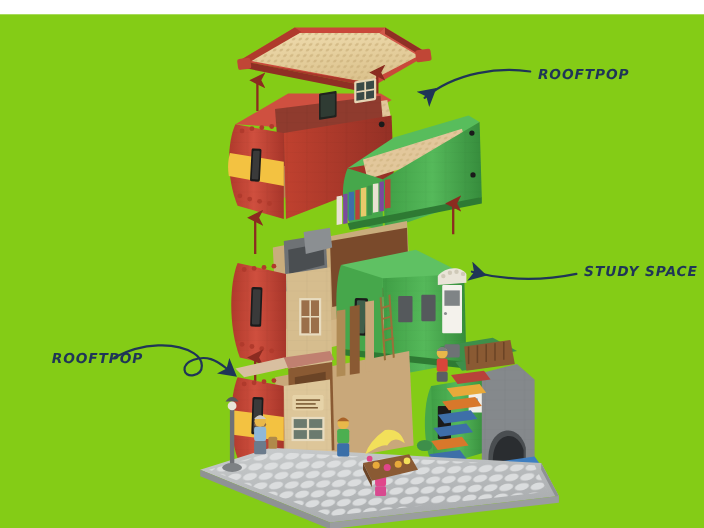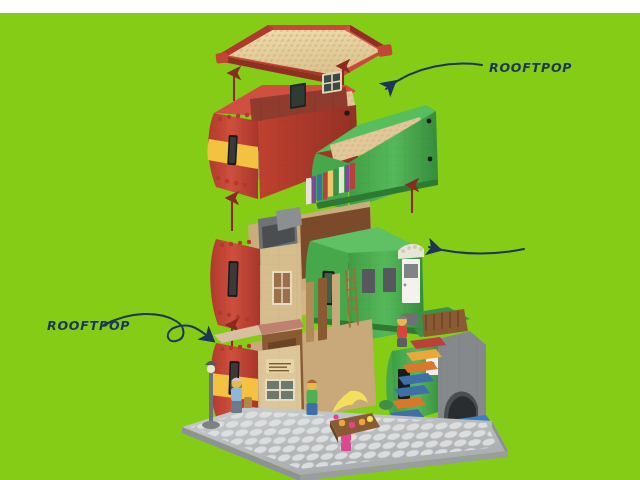--- a/index.html
+++ b/index.html
@@ -442,16 +442,17 @@
     <path d="M524,236 C490,243 460,242 429,234" fill="none" stroke="#1f3557" stroke-width="2" stroke-linecap="round" marker-end="url(#navyHeadL)"></path>
 
     <path d="M104,312 C130,298 160,298 176,308
              C186,314 186,326 176,328
              C166,330 164,318 176,314
              C188,310 196,314 206,322" fill="none" stroke="#1f3557" stroke-width="2" stroke-linecap="round" marker-end="url(#navyHeadR)"></path>
   </svg>
 
   <div class="annot-label" id="label-rooftop">ROOFTPOP</div>
 
+  <div class="annot-label" id="label-study">STUDY SPACE</div>
 
   <div class="annot-label" id="label-library">ROOFTPOP</div>
 
 </div>
 
 </body></html>

